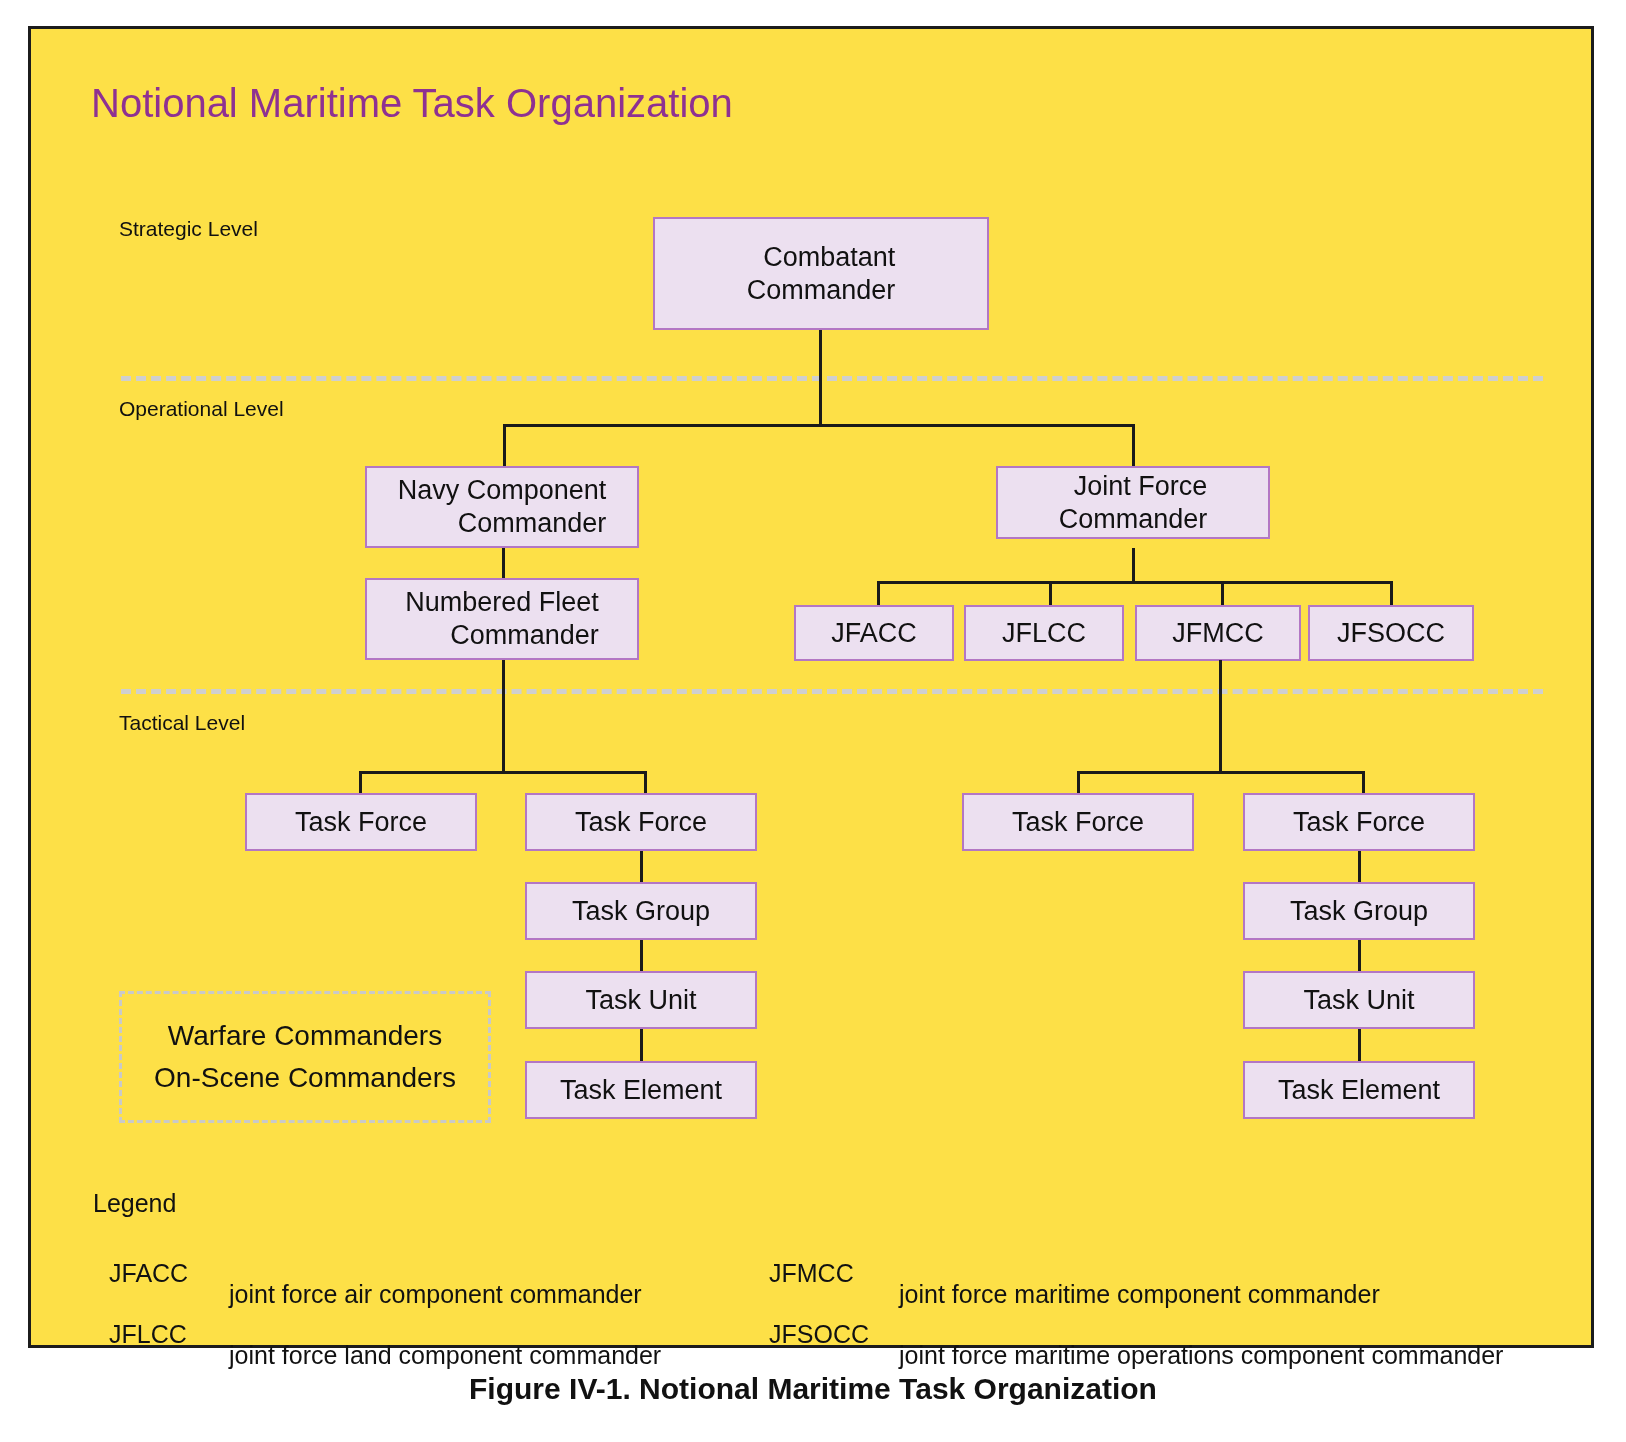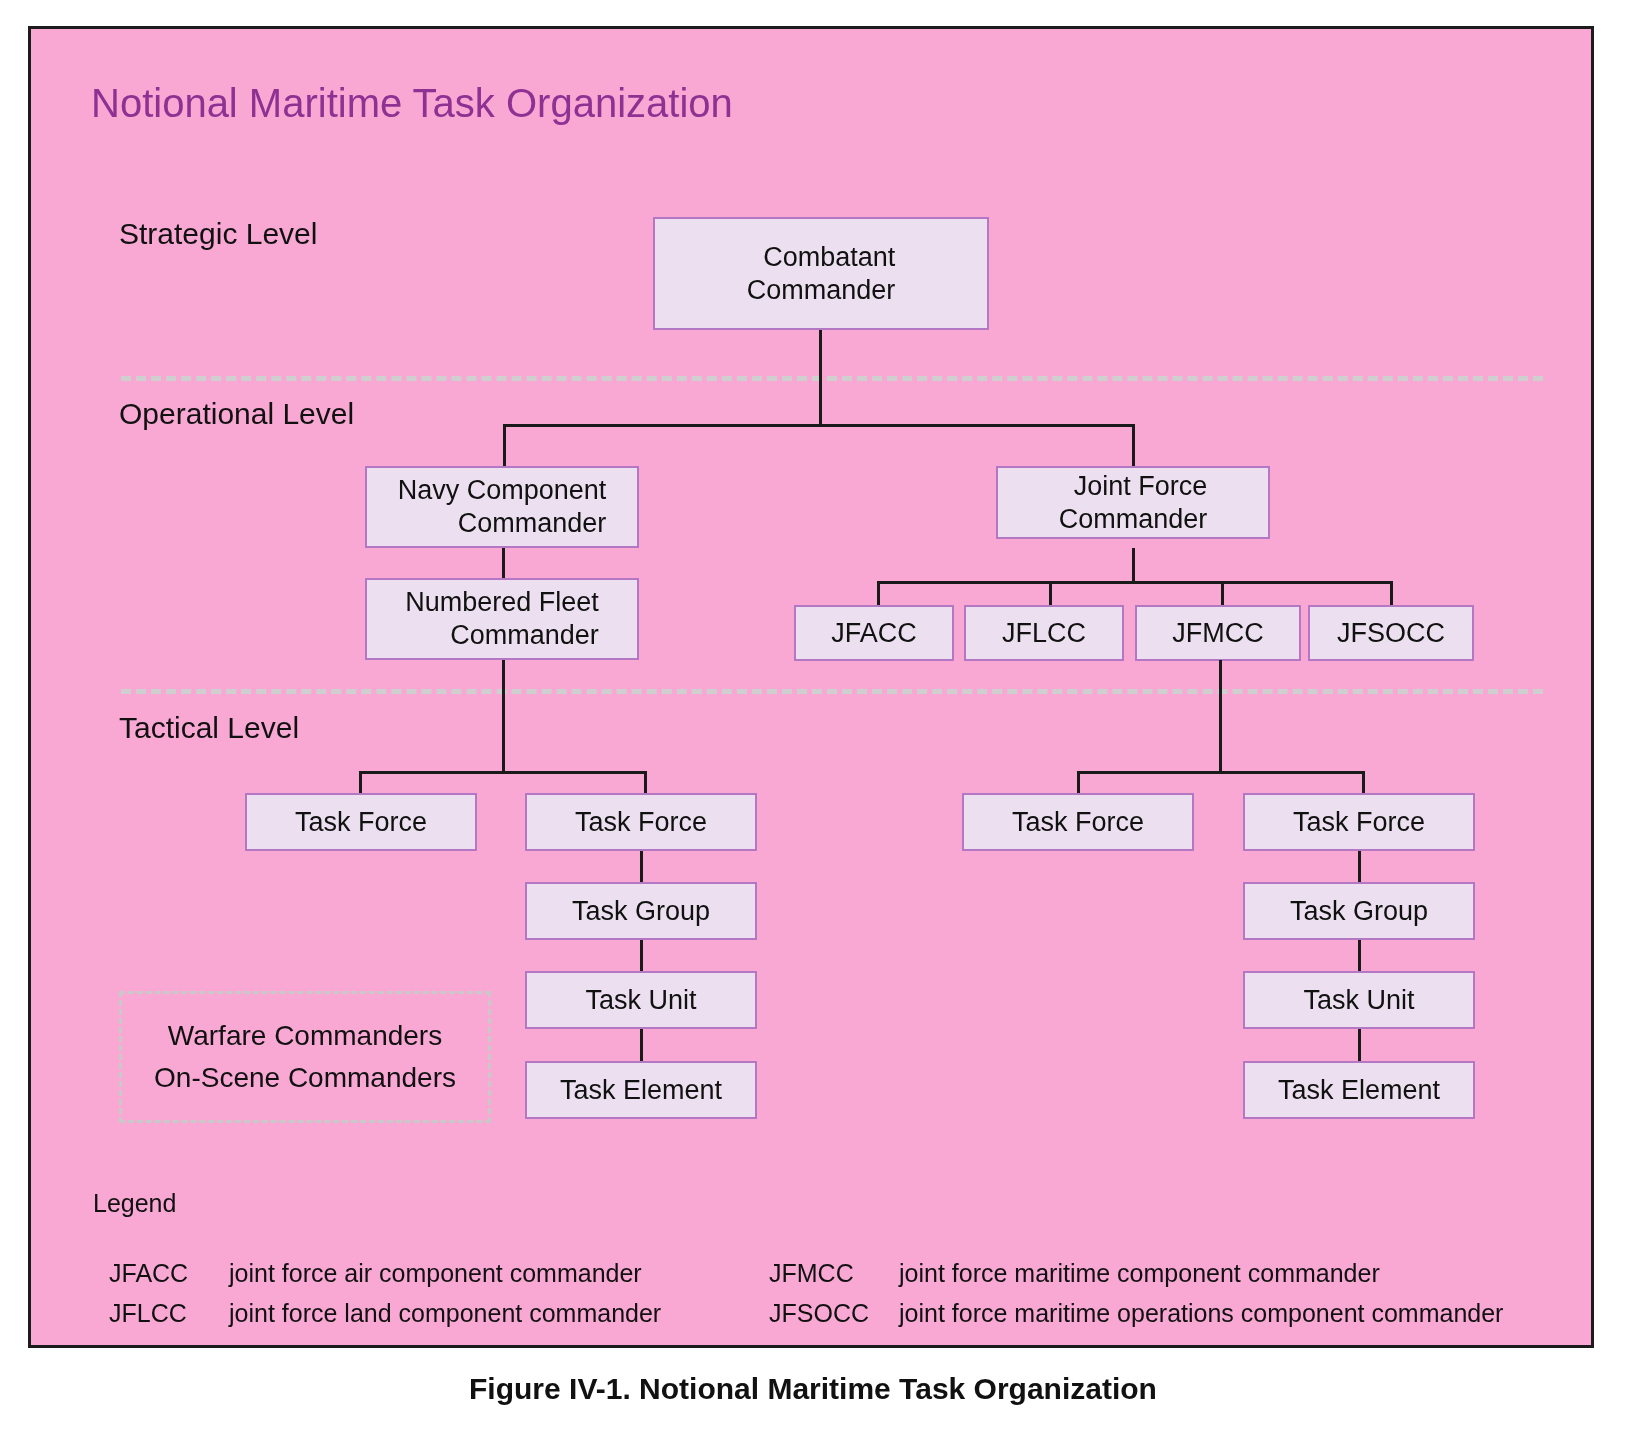--- a/index.html
+++ b/index.html
@@ -23,40 +23,40 @@
   }
 
   
   .frame {
     position: absolute;
     left: 28px;
     top: 26px;
     width: 1566px;
     height: 1322px;
     border: 3px solid #1c1c1c;
-    background: #f9a8d4;
+    background: #fde047;
     box-sizing: border-box;
     padding-left: 40px;
   }
 
   
   .chart-title {
     position: absolute;
     left: 60px;
     top: 52px;
     font-size: 40px;
     color: #8e3192;
     letter-spacing: 0px;
     white-space: nowrap;
   }
 
   
   .level-label {
     position: absolute;
-    font-size: 30px;
+    font-size: 21px;
     color: #111111;
     white-space: nowrap;
   }
   .level-strategic  { left: 88px;  top: 188px; }
   .level-operational{ left: 88px;  top: 368px; }
   .level-tactical   { left: 88px;  top: 682px; }
 
   
   .level-divider {
     position: absolute;
@@ -130,21 +130,21 @@
     width: 1480px;
     display: grid;
     grid-template-columns: 120px 540px 130px auto;
     row-gap: 6px;
     column-gap: 0px;
     font-size: 25px;
     color: #111111;
     line-height: 1.35;
   }
   .legend-grid .abbr { white-space: nowrap; }
-  .legend-grid .desc { white-space: nowrap; }
+  .legend-grid .desc { white-space: nowrap; margin-top: 21px; }
 
   
   .caption {
     position: absolute;
     left: 0;
     top: 1372px;
     width: 1626px;
     text-align: center;
     font-size: 30px;
     font-weight: bold;

